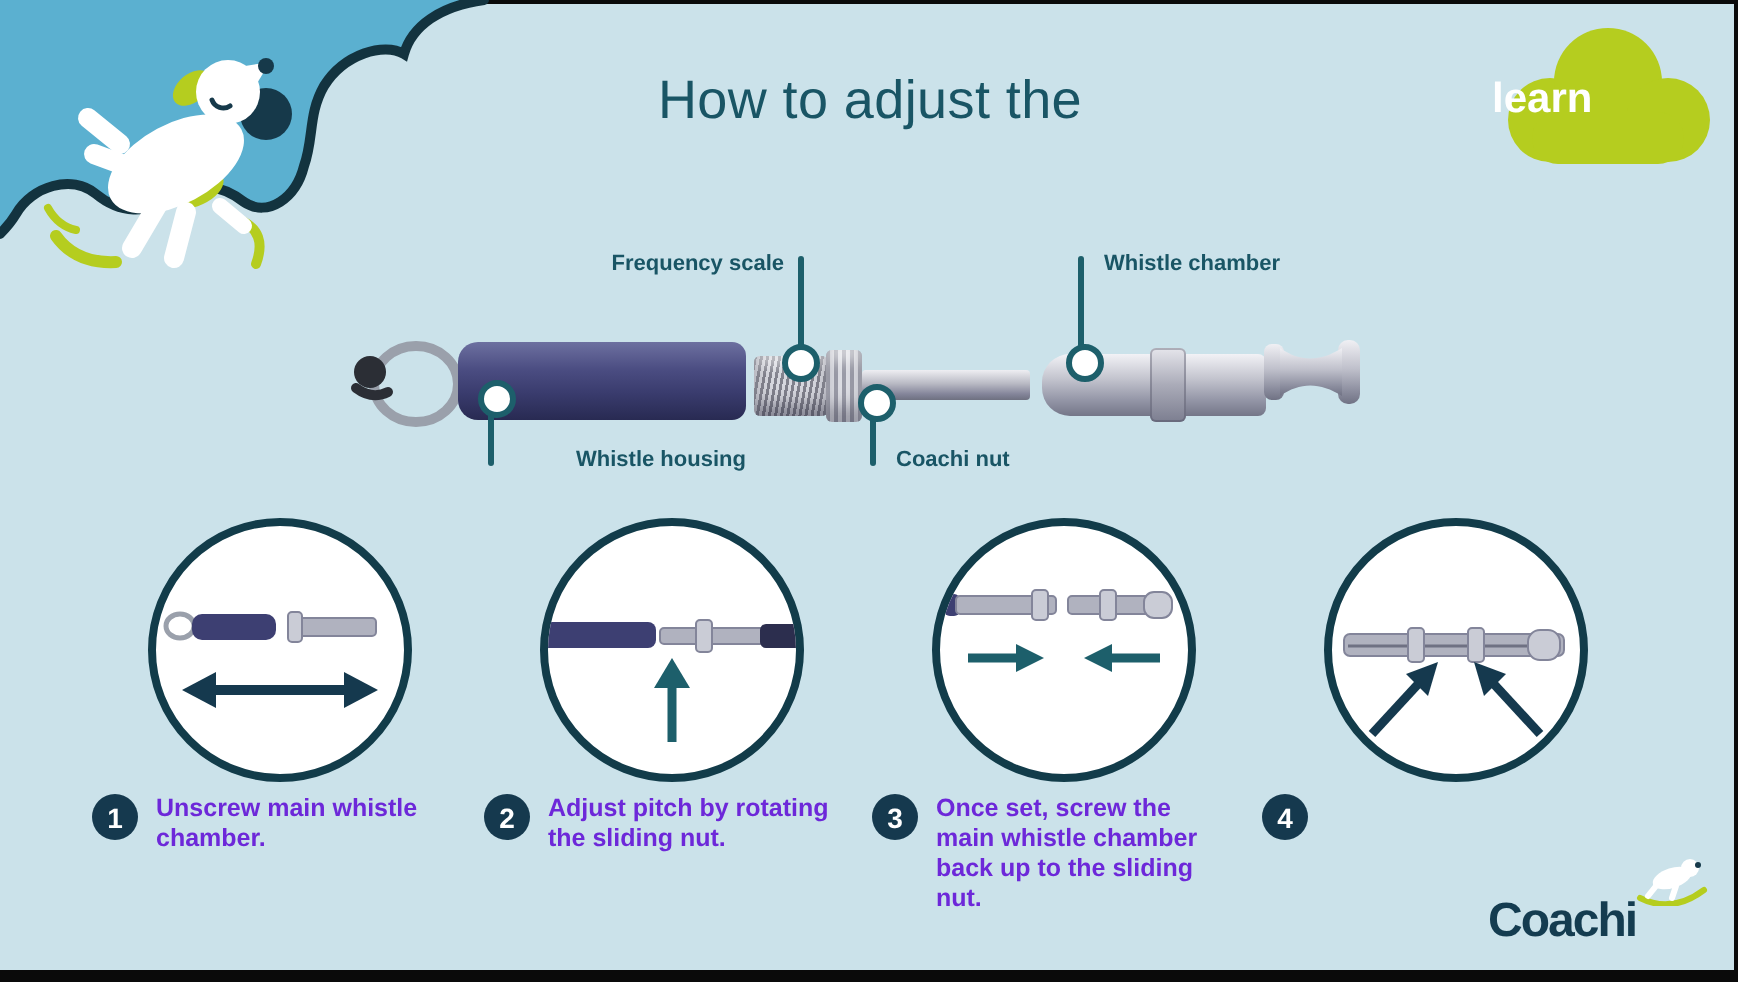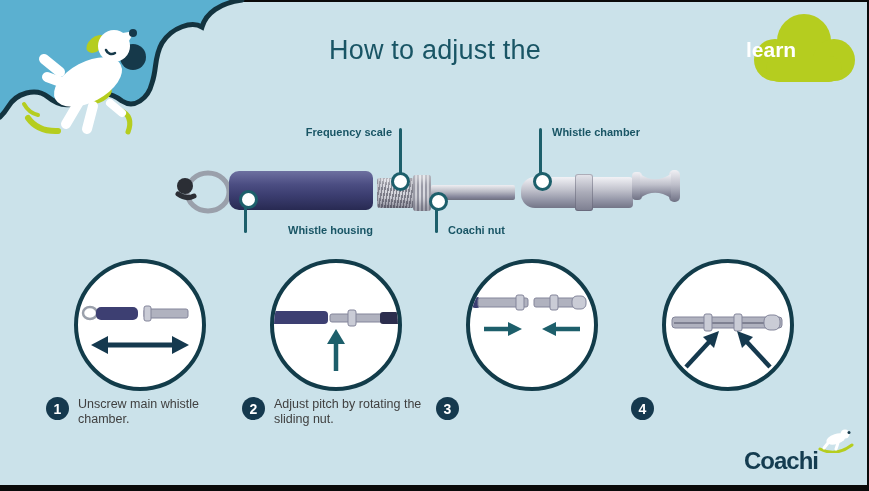--- a/index.html
+++ b/index.html
@@ -64,21 +64,21 @@
     background:#ffffff;border:4px solid #123c4a;overflow:hidden;
   }
   .circle svg{position:absolute;left:0;top:0;}
   .c1{left:74px;} .c2{left:270px;} .c3{left:466px;} .c4{left:662px;}
 
   .step{position:absolute;top:397px;display:flex;gap:9px;align-items:flex-start;}
   .step-badge{
     flex:none;width:23px;height:23px;border-radius:50%;background:#15394e;color:#ffffff;
     font-size:14px;font-weight:bold;display:flex;align-items:center;justify-content:center;
   }
-  .step-text{font-size:12.5px;line-height:15px;font-weight:normal;color:#404040;}
+  .step-text{font-size:12.5px;line-height:15px;font-weight:bold;color:#6d28d9;}
   .s1{left:46px;} .s1 .step-text{width:142px;}
   .s2{left:242px;} .s2 .step-text{width:162px;}
   .s3{left:436px;} .s3 .step-text{width:142px;}
   .s4{left:631px;} .s4 .step-text{width:196px;}
 
   .brand{
     position:absolute;left:744px;top:447px;font-size:24px;font-weight:bold;
     color:#143c50;letter-spacing:-1px;
   }
   .brand-dog{position:absolute;left:816px;top:429px;}
@@ -239,20 +239,21 @@
   <div class="step s1">
     <div class="step-badge">1</div>
     <div class="step-text">Unscrew main whistle chamber.</div>
   </div>
   <div class="step s2">
     <div class="step-badge">2</div>
     <div class="step-text">Adjust pitch by rotating the sliding nut.</div>
   </div>
   <div class="step s3">
     <div class="step-badge">3</div>
+    <div class="step-text">Once set, screw the main whistle chamber back up to the sliding nut.</div>
   </div>
   <div class="step s4">
     <div class="step-badge">4</div>
   </div>
 
   <svg class="brand-dog" width="40" height="24" viewBox="0 0 40 24">
     <path d="M4,20 q16,8 32,-4" fill="none" stroke="#b5cd1f" stroke-width="3" stroke-linecap="round"></path>
     <ellipse cx="20" cy="10" rx="10" ry="5" fill="#ffffff" transform="rotate(-18 20 10)"></ellipse>
     <circle cx="29" cy="5" r="4.5" fill="#ffffff"></circle>
     <circle cx="33" cy="3.5" r="1.5" fill="#16394a"></circle>

